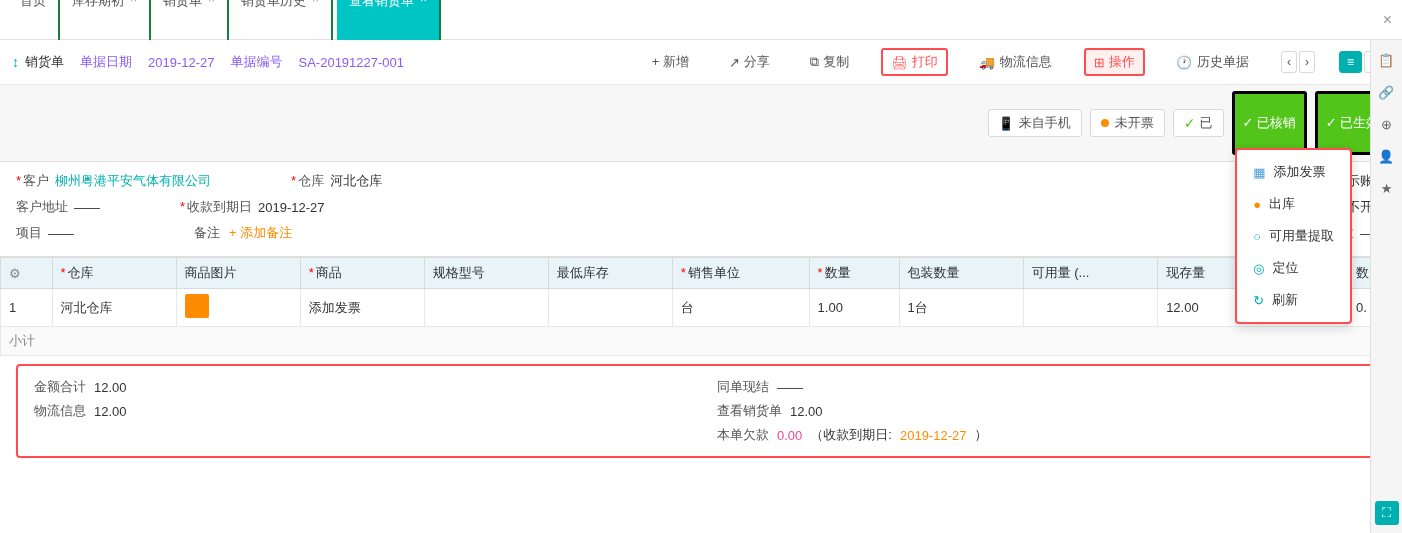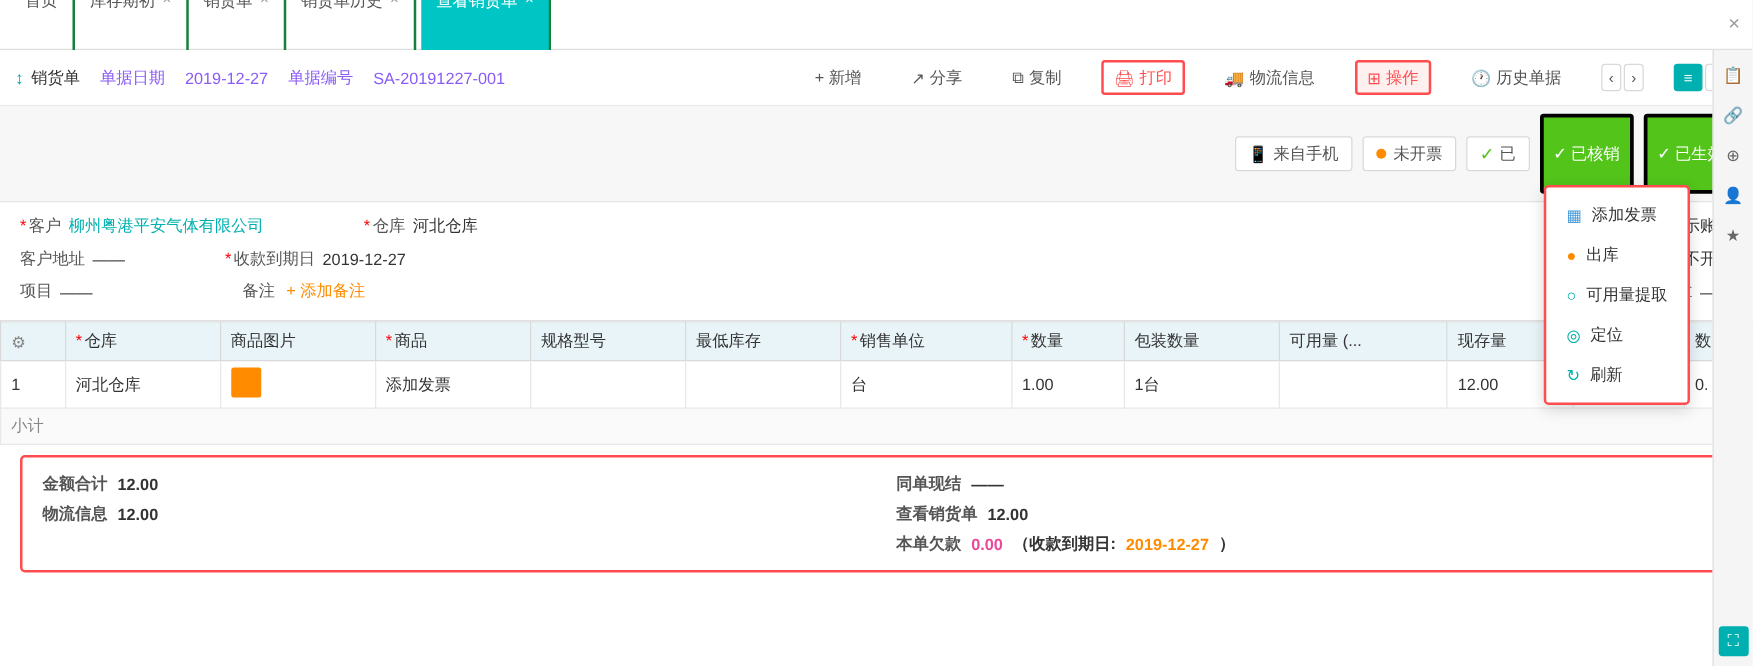--- a/index.html
+++ b/index.html
@@ -238,21 +238,20 @@
     }
     .payment-title {
       font-weight: bold;
       margin-bottom: 10px;
       font-size: 14px;
     }
     .payment-grid {
       display: grid;
       grid-template-columns: 1fr 1fr;
       gap: 6px 32px;
-      font-weight: bold;
     }
     .payment-row {
       display: flex;
       align-items: center;
       gap: 8px;
     }
     .payment-label { color: #555; white-space: nowrap; }
     .payment-value { color: #333; }
     .payment-value.red { color: #ec4899; }
     .payment-value.orange { color: #ff8c00; }

